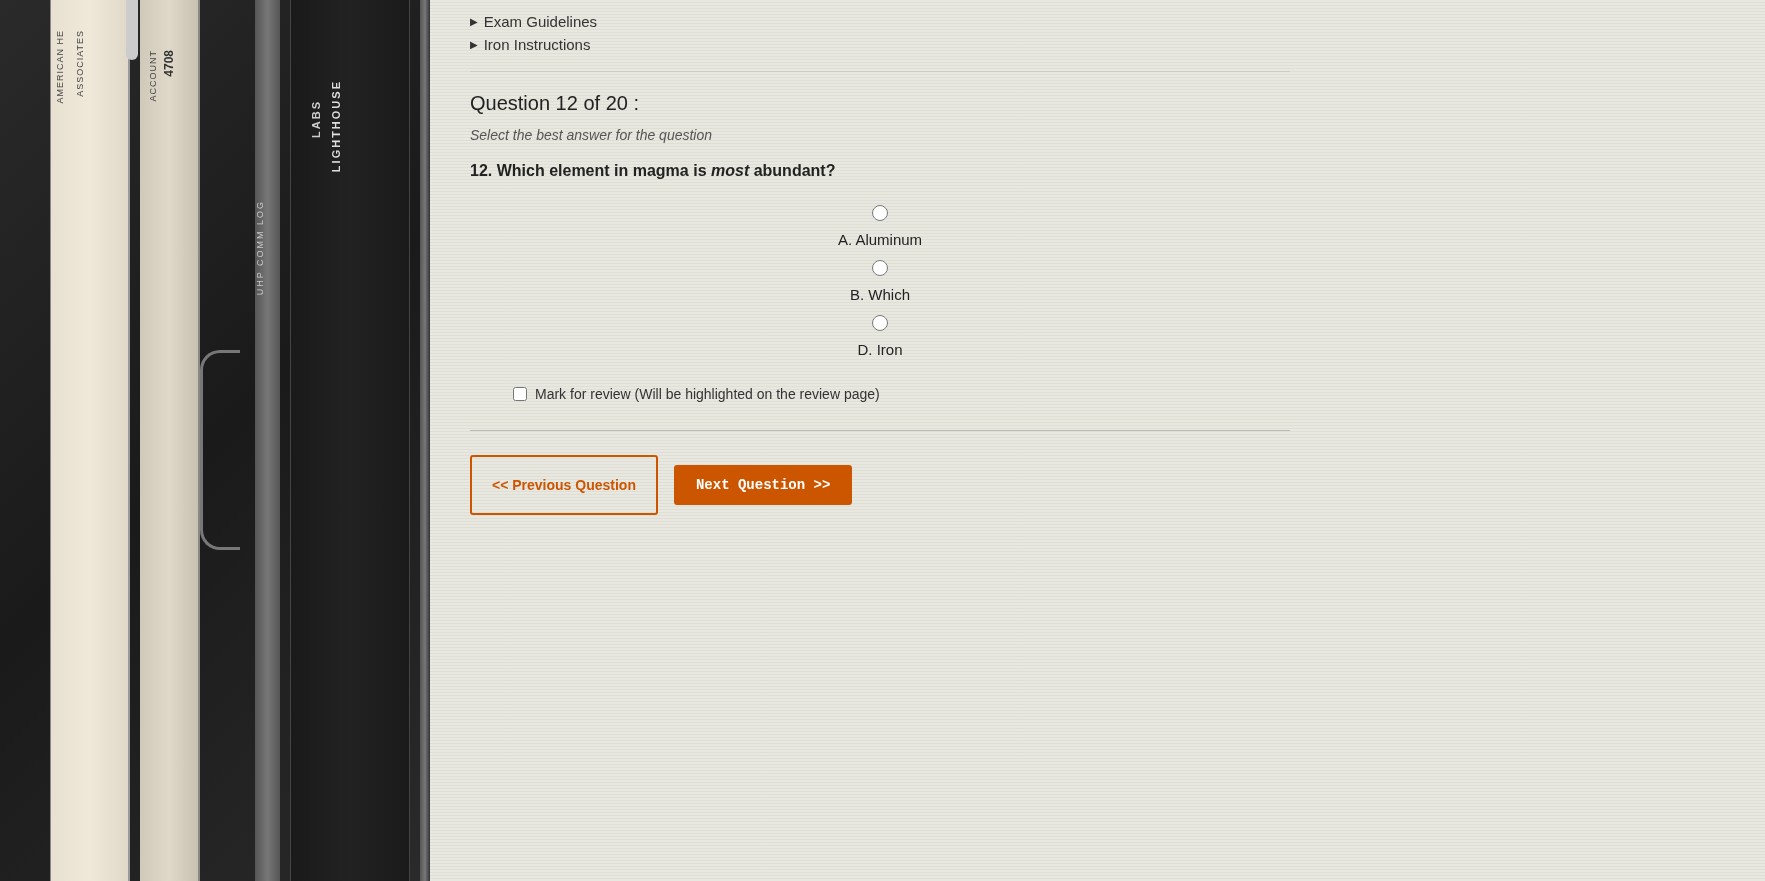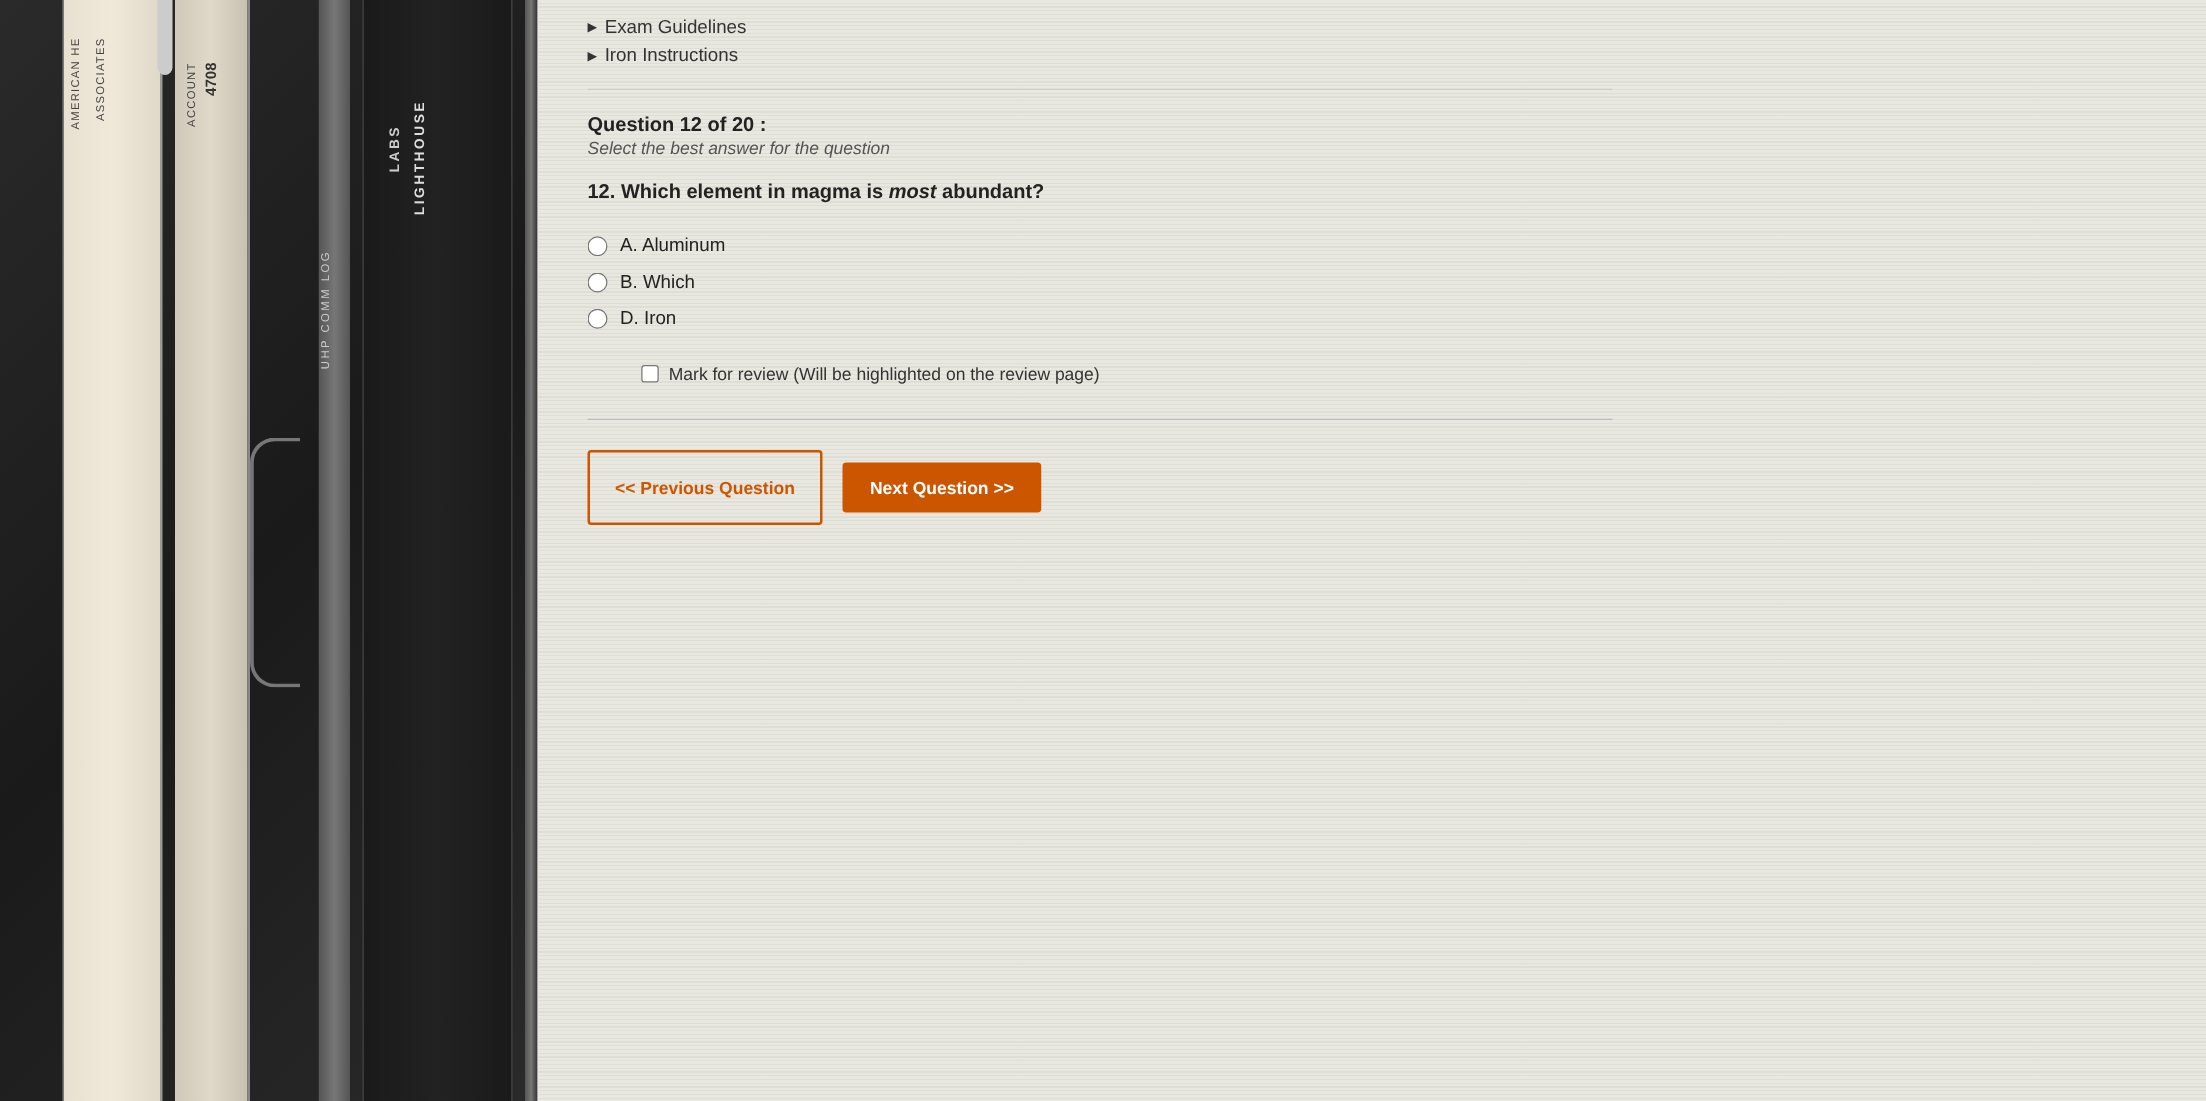--- a/index.html
+++ b/index.html
@@ -64,24 +64,24 @@
       cursor: pointer;
     }
 
     .nav-item .arrow {
       color: #333;
       font-size: 10px;
     }
 
     
     .question-header {
-      font-size: 16px;
-      font-weight: bold;
+      font-size: 20px;
+      font-weight: normal;
       color: #222;
-      margin-bottom: 0;
+      margin-bottom: 12px;
     }
 
     .question-instruction {
       font-style: italic;
       font-size: 14px;
       color: #555;
       margin-bottom: 16px;
     }
 
     .question-text {
@@ -104,20 +104,21 @@
       margin-bottom: 28px;
     }
 
     .answer-option {
       display: flex;
       align-items: center;
       gap: 10px;
       font-size: 15px;
       color: #222;
       cursor: pointer;
+      flex-direction: column;
     }
 
     .answer-option input[type="radio"] {
       width: 16px;
       height: 16px;
       cursor: pointer;
       accent-color: #c06020;
     }
 
     
@@ -157,20 +158,21 @@
 
     .btn-next {
       padding: 10px 20px;
       background: #cc5500;
       border: 2px solid #cc5500;
       color: #fff;
       font-size: 14px;
       font-weight: bold;
       cursor: pointer;
       border-radius: 3px;
+      font-family: Liberation Mono, monospace;
     }
 
     
     .content-divider {
       border: none;
       border-top: 1px solid #bbb;
       margin: 24px 0;
     }
 
     .binder-1 {

